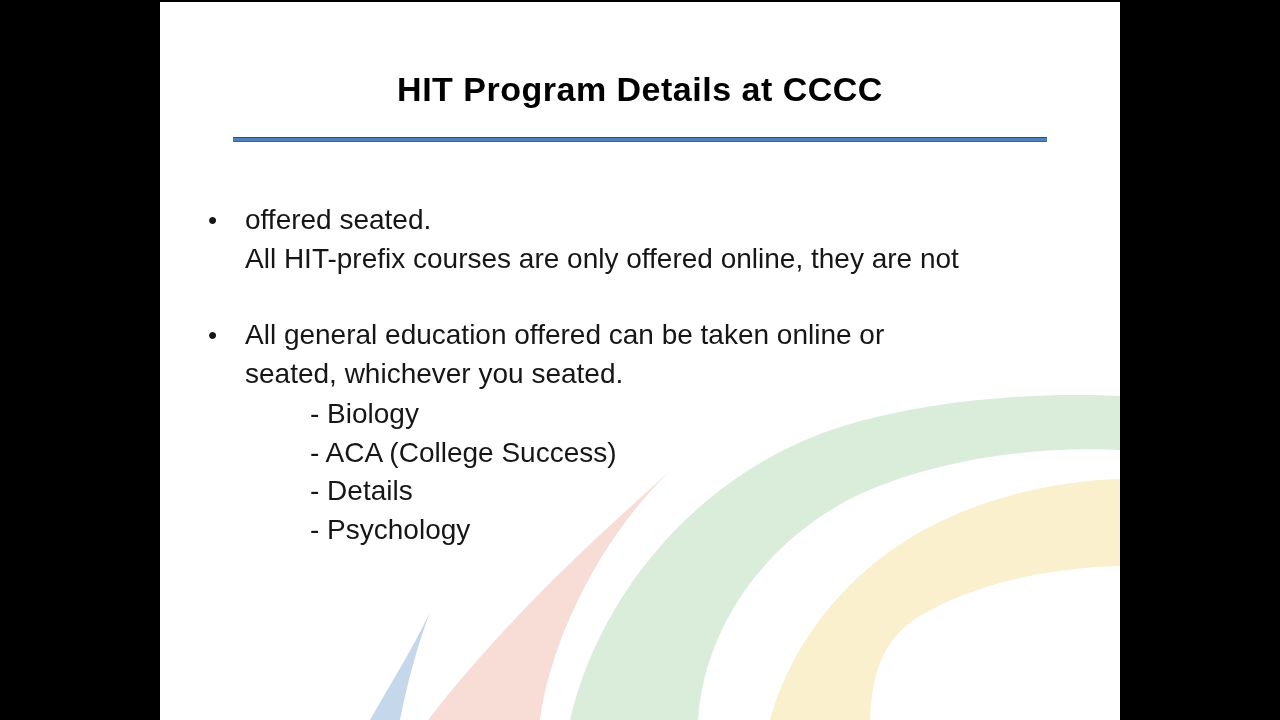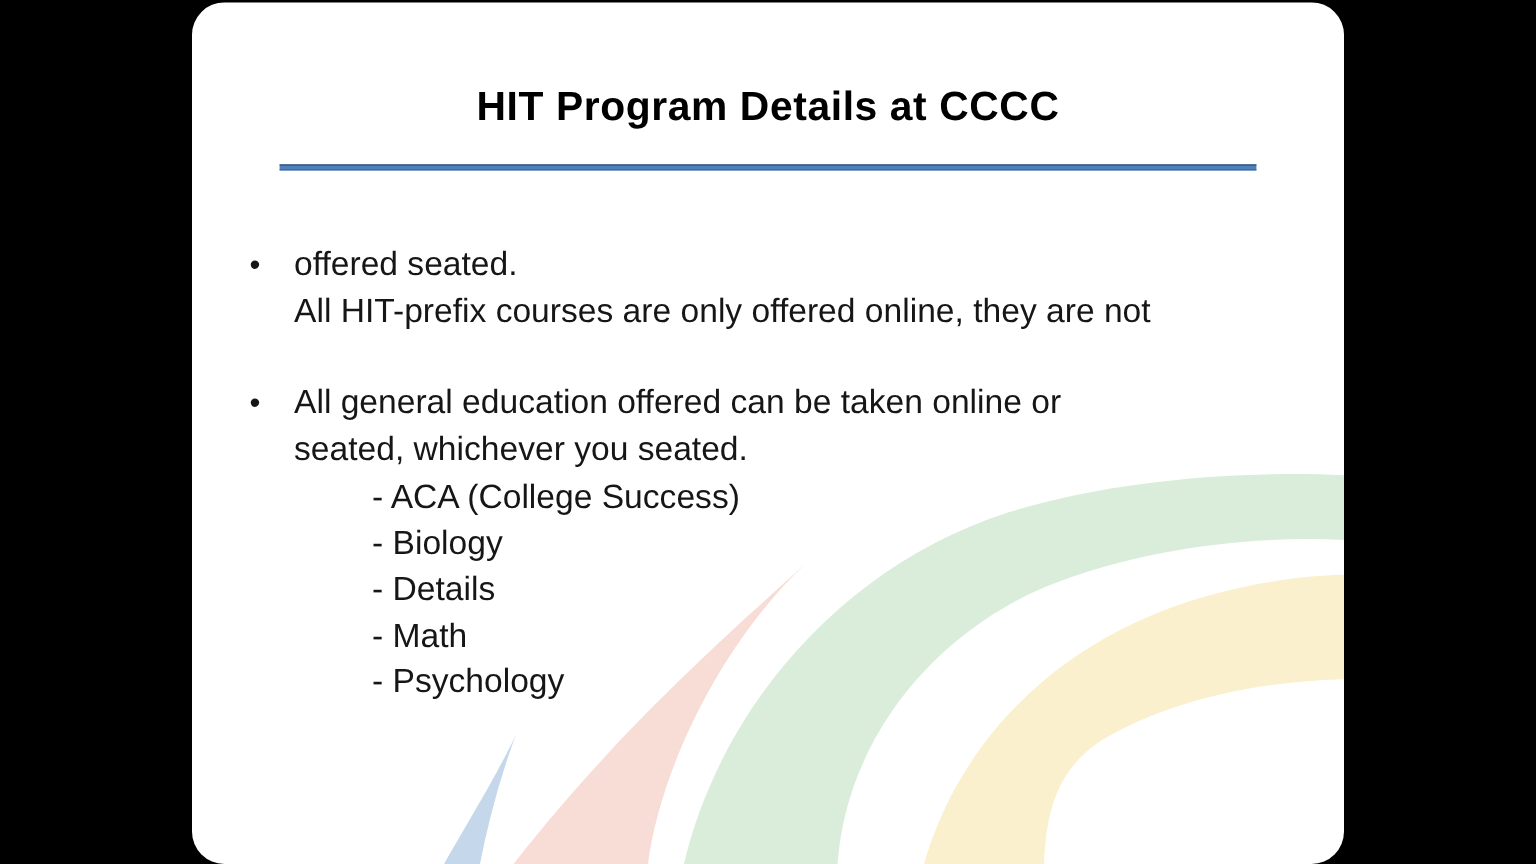--- a/index.html
+++ b/index.html
@@ -8,21 +8,20 @@
     background: #000;
     overflow: hidden;
     font-family: "Liberation Sans", sans-serif;
   }
   .stage { position: relative; width: 1280px; height: 720px; background: #000; }
   .slide {
     position: absolute; left: 160px; top: 2px;
     width: 960px; height: 718px;
     background: #ffffff;
     overflow: hidden;
-    border-radius: 27px;
   }
   .letterbox { position: absolute; top: 0; height: 720px; background: #000; }
   .letterbox.left  { left: 0; width: 160px; }
   .letterbox.right { right: 0; width: 160px; }
 
   .watermark { position: absolute; left: 0; top: 0; width: 960px; height: 718px; z-index: 0; }
 
   .title {
     position: absolute; left: 0; top: 68px; width: 960px;
     text-align: center;
@@ -84,21 +83,20 @@
 
     <div class="body-text bullet bullet-2">
       <span class="marker">•</span>
       <div class="btext">
         <div>All general education offered can be taken online or</div>
         <div>seated, whichever you seated.</div>
       </div>
     </div>
 
     <div class="body-text sub-list">
+      <div class="sub-item">- Biology</div>
       <div class="sub-item">- ACA (College Success)</div>
-      <div class="sub-item">- Biology</div>
       <div class="sub-item">- Details</div>
-      <div class="sub-item">- Math</div>
       <div class="sub-item">- Psychology</div>
     </div>
 
   </div>
 </div>
 
 </body></html>

